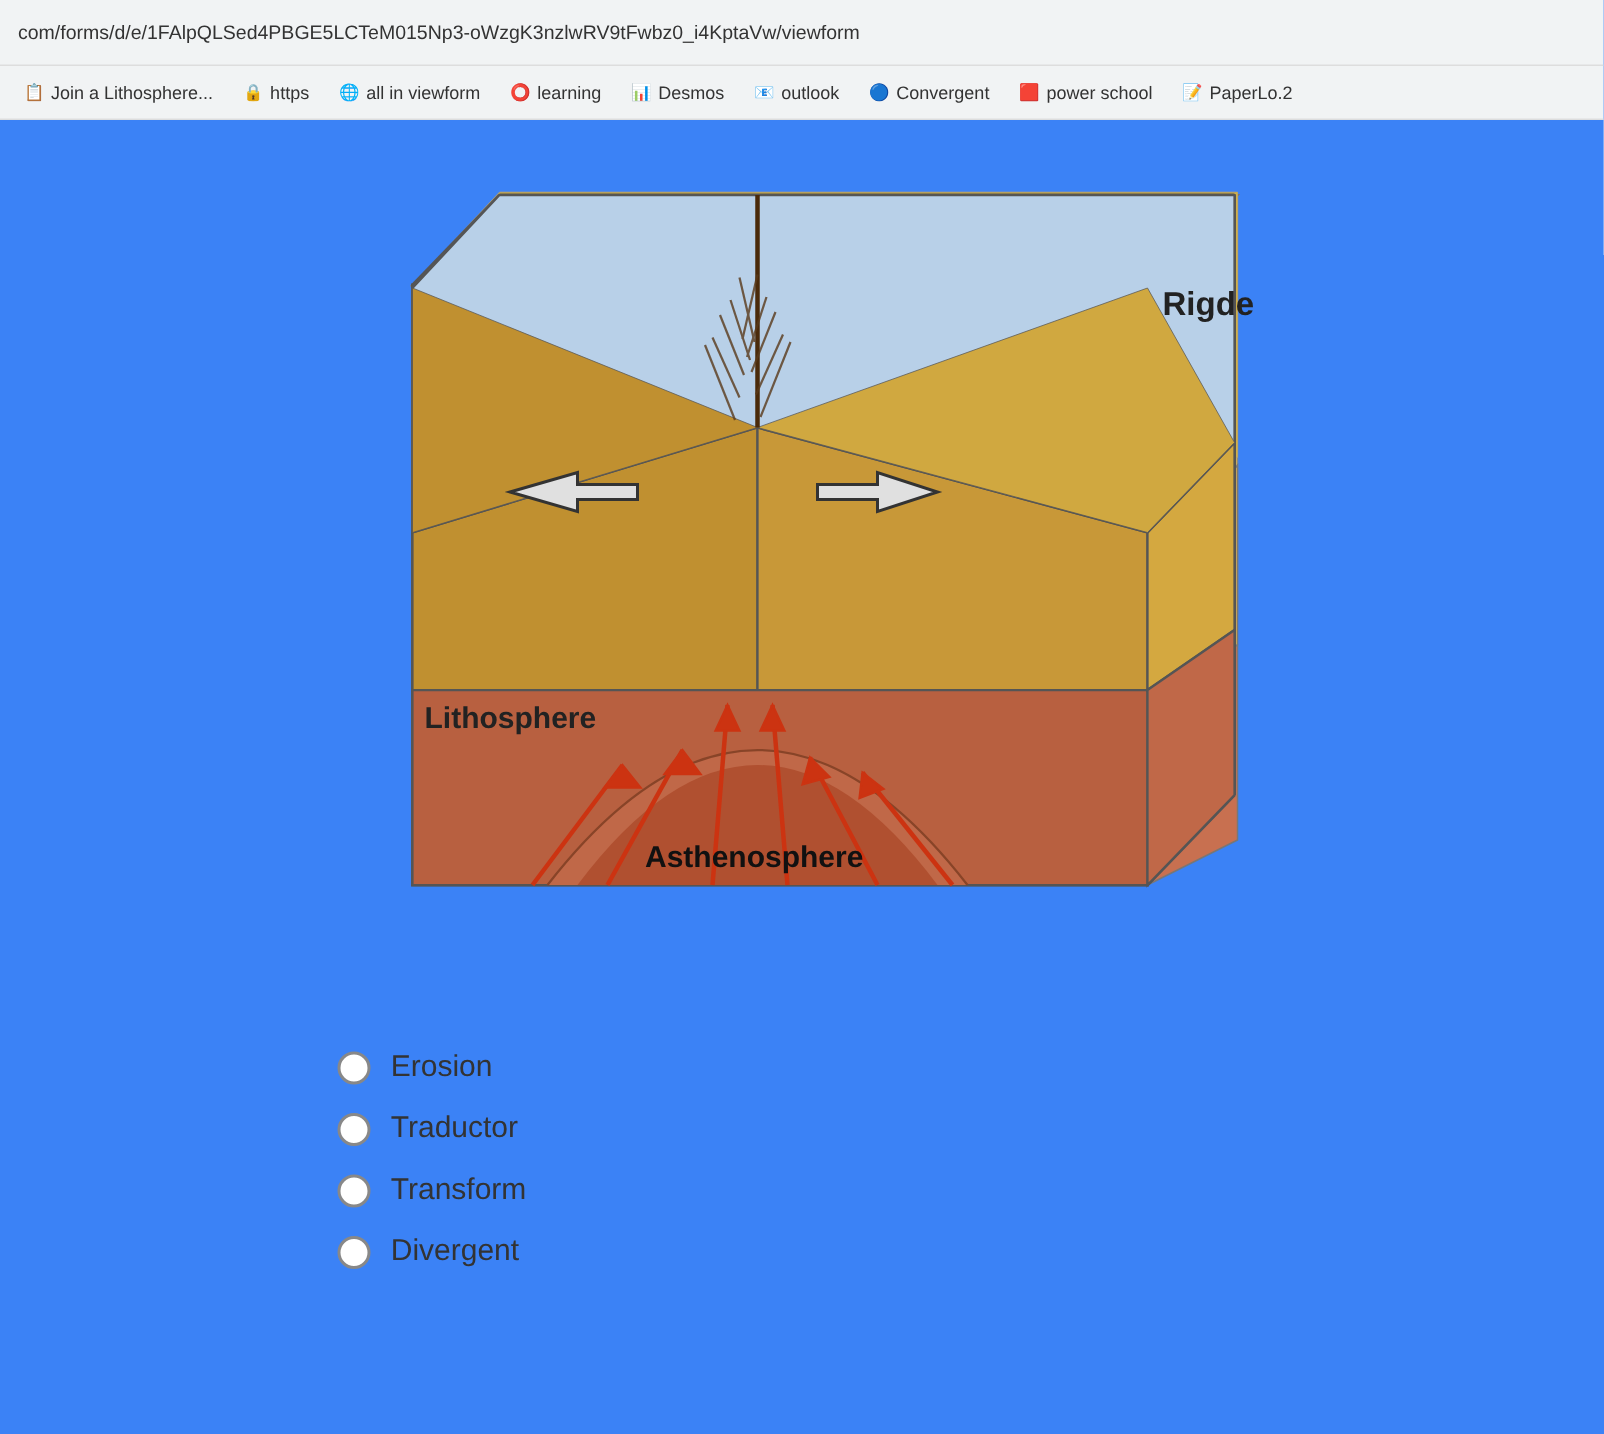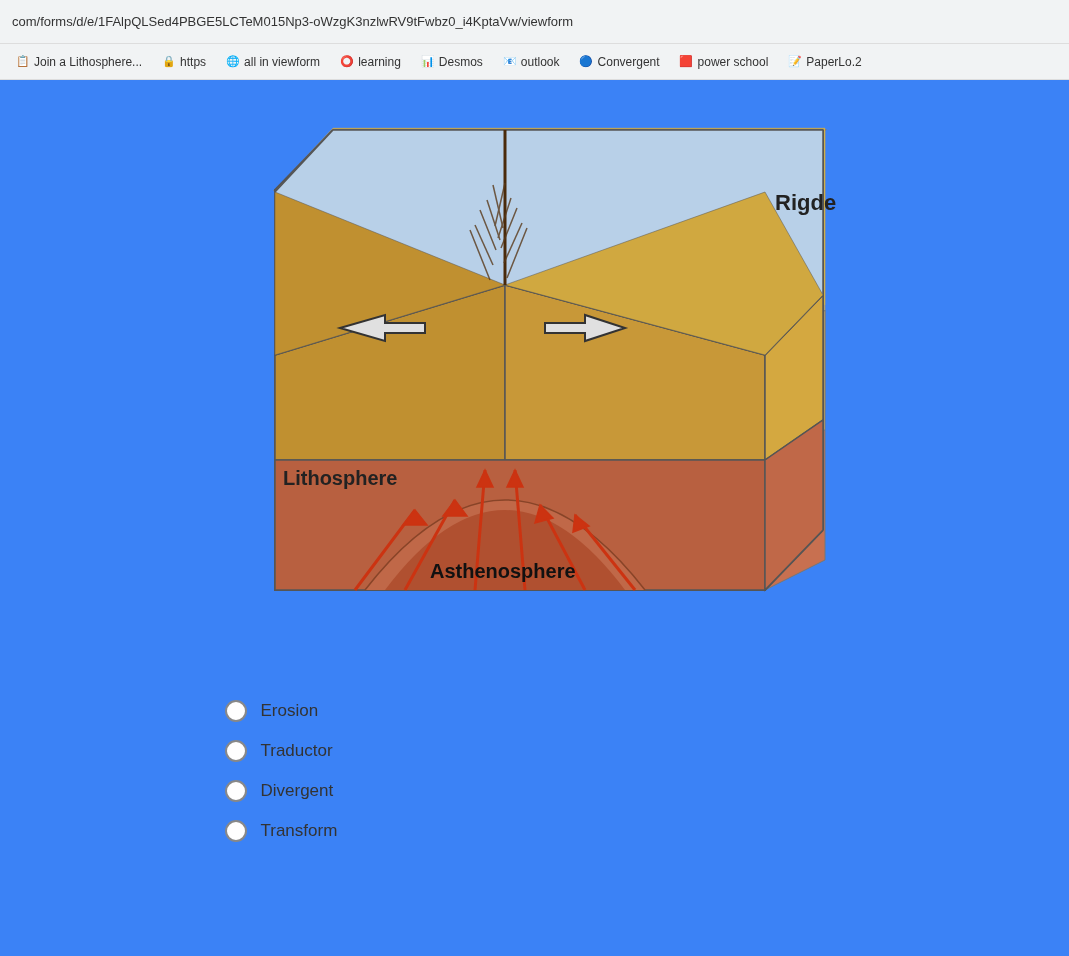--- a/index.html
+++ b/index.html
@@ -96,21 +96,21 @@
     .option-radio {
       width: 22px;
       height: 22px;
       border-radius: 50%;
       border: 2px solid #888;
       background: #fff;
       flex-shrink: 0;
       cursor: pointer;
     }
     .option-label {
-      font-size: 17px;
+      font-size: 20px;
       color: #333;
     }
 
     
     .bm-green { color: #34a853; }
     .bm-blue { color: #4285f4; }
     .bm-red { color: #ea4335; }
     .bm-purple { color: #9c27b0; }
   </style>
 </head>
@@ -316,21 +316,21 @@
     <div class="option-item">
       <div class="option-radio"></div>
       <span class="option-label">Erosion</span>
     </div>
     <div class="option-item">
       <div class="option-radio"></div>
       <span class="option-label">Traductor</span>
     </div>
     <div class="option-item">
       <div class="option-radio"></div>
-      <span class="option-label">Divergent</span>
+      <span class="option-label">Transform</span>
     </div>
     <div class="option-item">
       <div class="option-radio"></div>
-      <span class="option-label">Transform</span>
+      <span class="option-label">Divergent</span>
     </div>
   </div>
 
 </div>
 
 </body></html>

